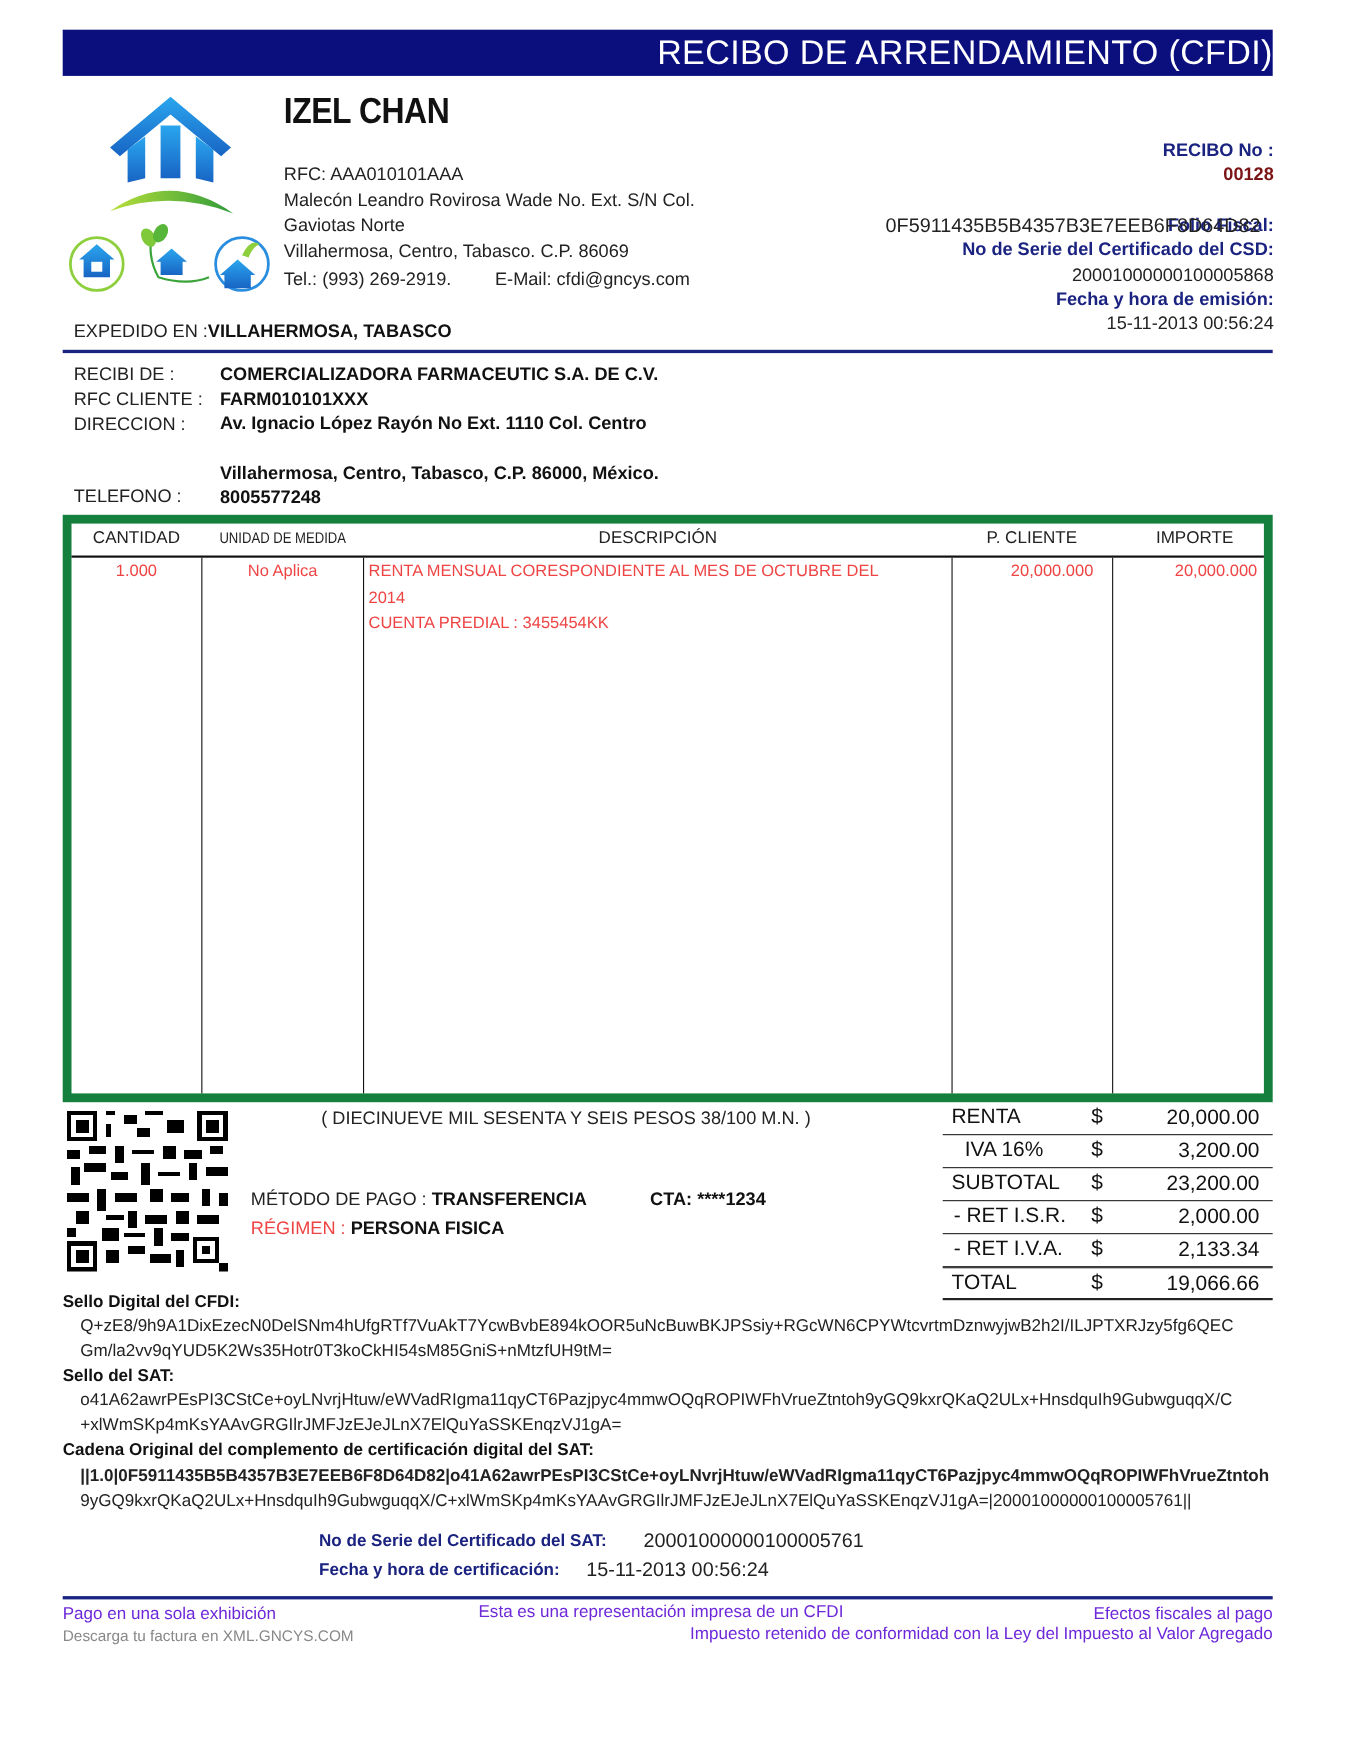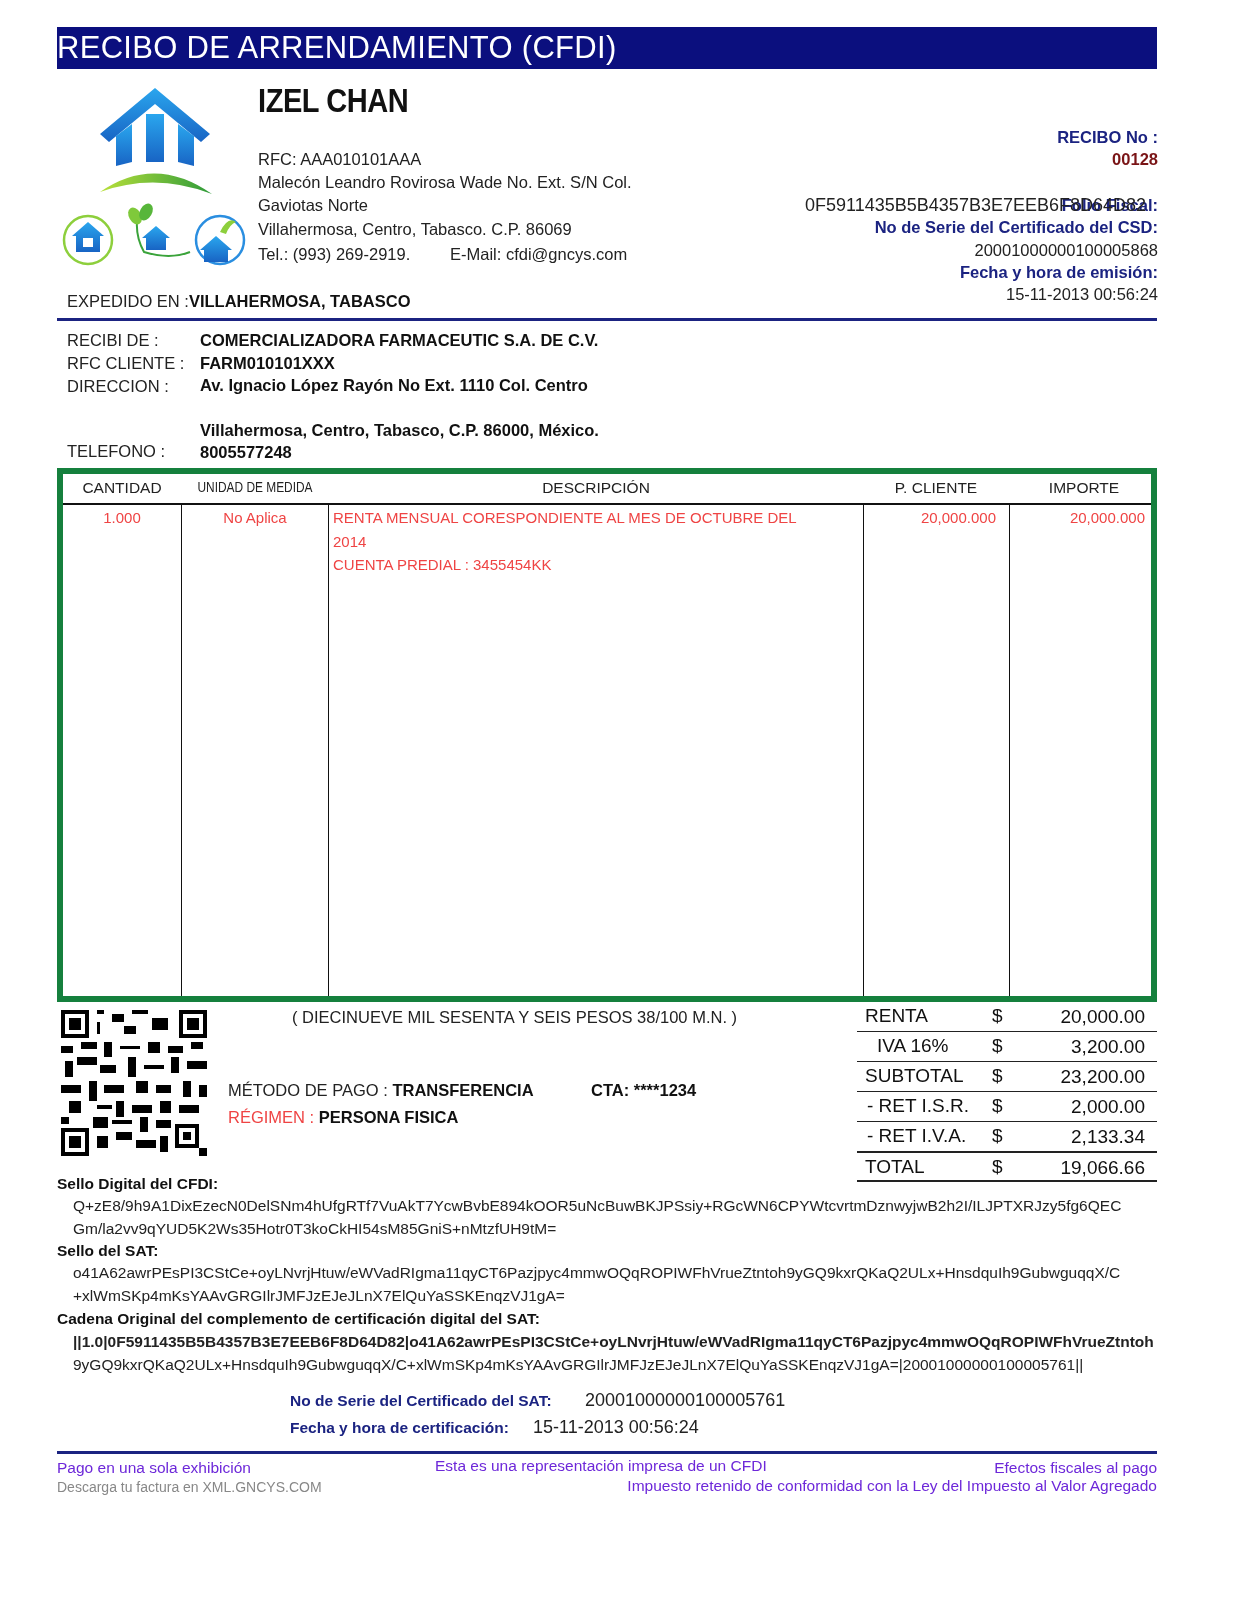--- a/index.html
+++ b/index.html
@@ -4,37 +4,37 @@
 <style>
   * { margin: 0; padding: 0; box-sizing: border-box; }
   body {
     width: 1237px; height: 1600px; background: #ffffff;
     font-family: "Liberation Sans", "DejaVu Sans", sans-serif;
     color: #111; position: relative; overflow: hidden;
   }
   .abs { position: absolute; }
   .title-bar {
     left: 57px; top: 27px; width: 1100px; height: 42px;
-    background: #0b0f7e; color: #fff; text-align: left;
+    background: #0b0f7e; color: #fff; text-align: right;
     font-size: 31px; line-height: 42px; letter-spacing: 0.3px;
   }
   .company-name {
     left: 258px; top: 82px; font-size: 33px; font-weight: bold;
     transform: scaleX(0.88); transform-origin: left top; letter-spacing: -0.5px;
   }
   .issuer-line { left: 258px; font-size: 16.5px; color: #222; white-space: nowrap; }
   .right-col { right: 79px; text-align: right; white-space: nowrap; font-size: 16.5px; }
   .lbl-blue { color: #1b2381; font-weight: bold; }
   .val-red { color: #7a1416; font-weight: bold; }
   .hr-blue { left: 57px; width: 1100px; height: 3px; background: #1b2381; }
   .client-label { left: 67px; font-size: 16.5px; color: #222; white-space: nowrap; }
   .client-val { left: 200px; font-size: 16.5px; font-weight: bold; white-space: nowrap; }
   .items-table {
     left: 57px; top: 468px; width: 1100px; height: 534px;
-    border: 6px solid #15803d;
+    border: 8px solid #15803d;
   }
   .th-row { position: absolute; left: 0; top: 0; width: 100%; height: 31px; border-bottom: 2px solid #111; }
   .th { position: absolute; top: 5px; font-size: 15.5px; color: #222; text-align: center; }
   .vline { position: absolute; top: 31px; bottom: 0; width: 1px; background: #111; }
   .cell { position: absolute; font-size: 15px; color: #ef4444; }
   .totals-row { position: absolute; left: 857px; width: 300px; height: 30px; border-bottom: 1.5px solid #222; }
   .totals-row .t-lbl { position: absolute; left: 8px; top: 3px; font-size: 19px; color: #111; }
   .totals-row .t-cur { position: absolute; left: 135px; top: 3px; font-size: 19px; }
   .totals-row .t-val { position: absolute; right: 12px; top: 4px; font-size: 19px; }
   .sello-h { left: 57px; font-size: 15.5px; font-weight: bold; color: #111; }

